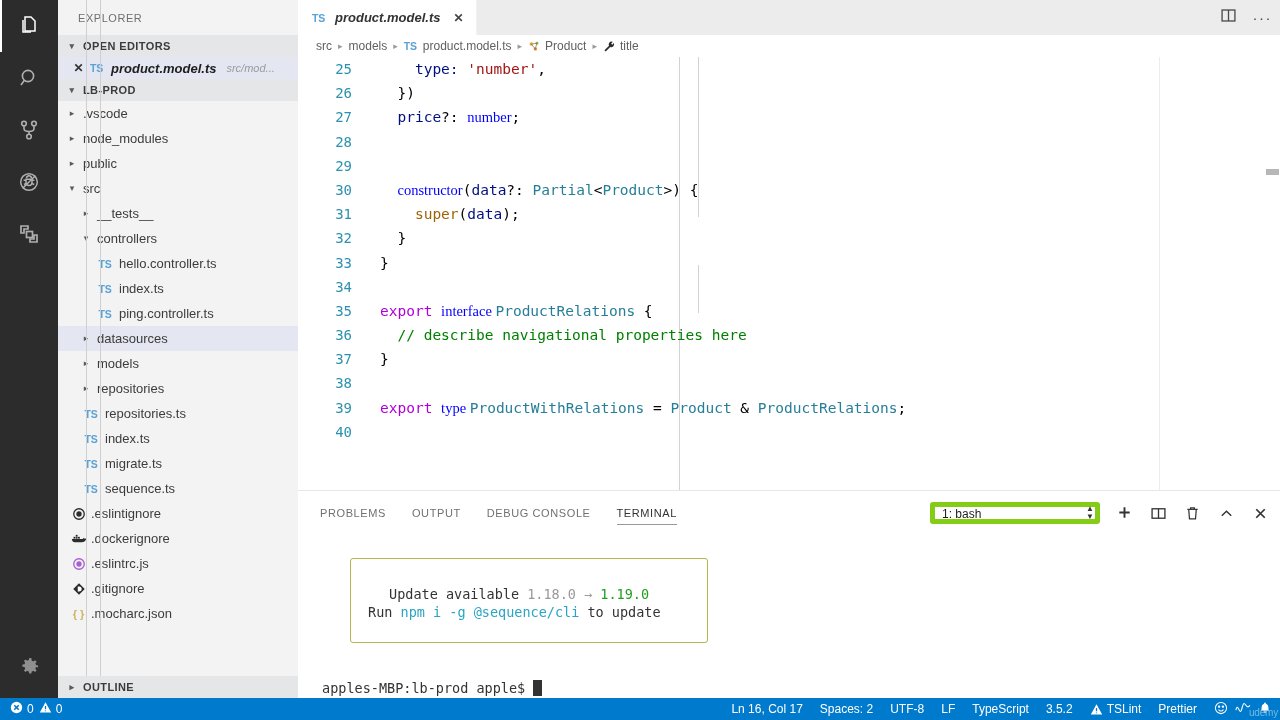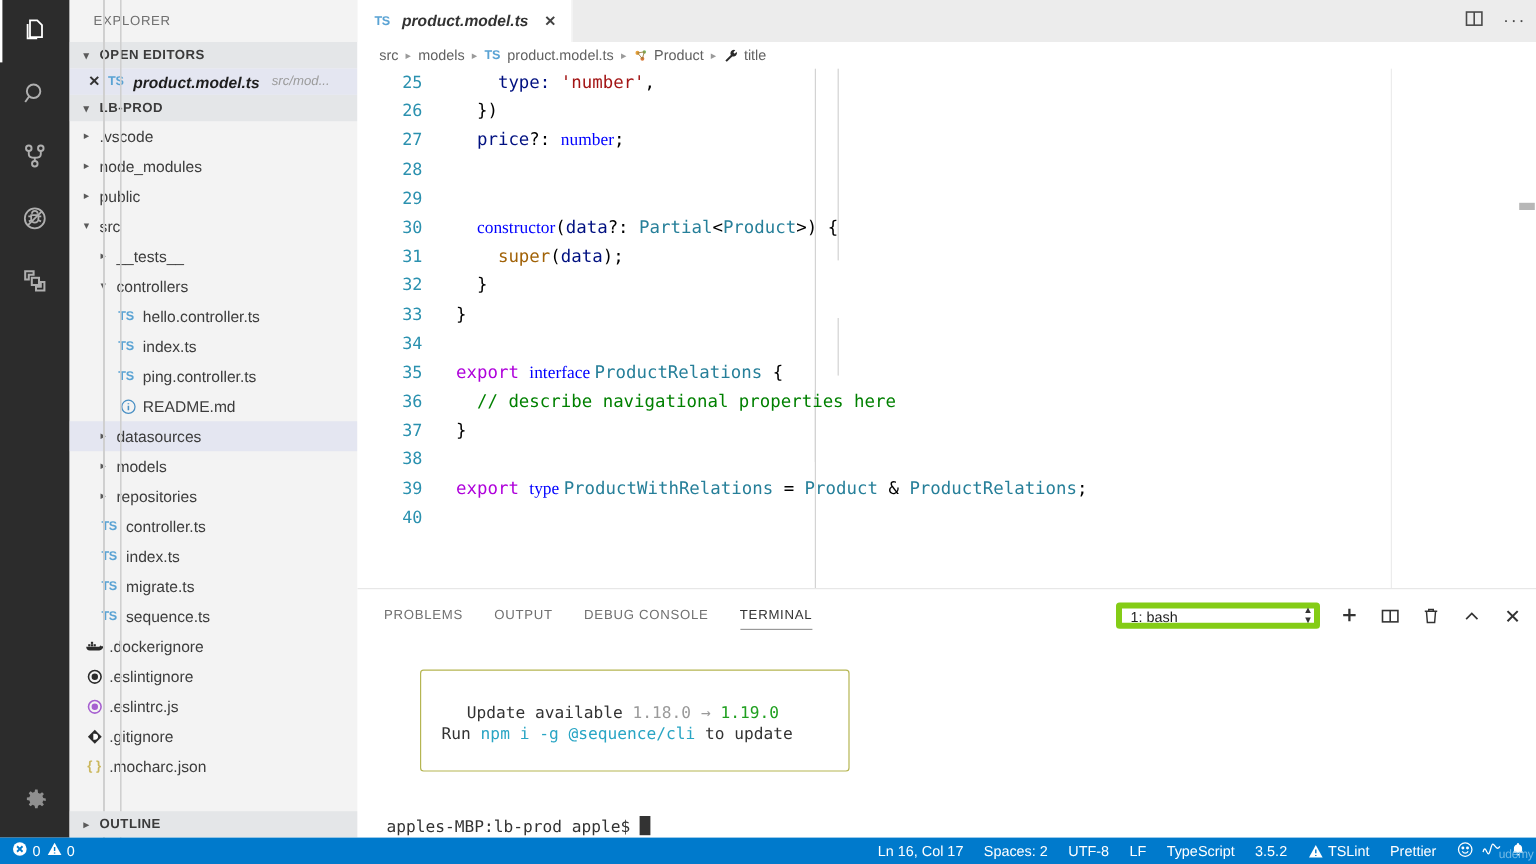--- a/index.html
+++ b/index.html
@@ -296,32 +296,20 @@
         </div>
         <div class="tree-row">
           <span class="indent-guide" style="left:28px"></span>
           <span class="indent-guide" style="left:42px"></span>
           <span style="width:40px;flex:0 0 auto"></span>
           <span class="ico">
             <span class="ts-badge">TS</span>
           </span>
           <span class="lbl">ping.controller.ts</span>
         </div>
-        <div class="tree-row">
-          <span class="indent-guide" style="left:28px"></span>
-          <span class="indent-guide" style="left:42px"></span>
-          <span style="width:40px;flex:0 0 auto"></span>
-          <span class="ico">
-            <svg width="14" height="14" viewBox="0 0 16 16" fill="none" stroke="#4a90c4" stroke-width="1.2">
-              <circle cx="8" cy="8" r="6.3"></circle>
-              <path d="M8 7v4.2M8 4.6v1" stroke-width="1.5"></path>
-            </svg>
-          </span>
-          <span class="lbl">README.md</span>
-        </div>
         <div class="tree-row hovered">
           <span class="indent-guide" style="left:28px"></span>
           <span style="width:22px;flex:0 0 auto"></span>
           <span class="twisty closed"></span>
           <span class="lbl" style="margin-left:5px">datasources</span>
         </div>
         <div class="tree-row">
           <span class="indent-guide" style="left:28px"></span>
           <span style="width:22px;flex:0 0 auto"></span>
           <span class="twisty closed"></span>
@@ -332,21 +320,21 @@
           <span style="width:22px;flex:0 0 auto"></span>
           <span class="twisty closed"></span>
           <span class="lbl" style="margin-left:5px">repositories</span>
         </div>
         <div class="tree-row">
           <span class="indent-guide" style="left:28px"></span>
           <span style="width:26px;flex:0 0 auto"></span>
           <span class="ico">
             <span class="ts-badge">TS</span>
           </span>
-          <span class="lbl">controller.ts</span>
+          <span class="lbl">repositories.ts</span>
         </div>
         <div class="tree-row">
           <span class="indent-guide" style="left:28px"></span>
           <span style="width:26px;flex:0 0 auto"></span>
           <span class="ico">
             <span class="ts-badge">TS</span>
           </span>
           <span class="lbl">index.ts</span>
         </div>
         <div class="tree-row">
@@ -357,43 +345,43 @@
           </span>
           <span class="lbl">migrate.ts</span>
         </div>
         <div class="tree-row">
           <span class="indent-guide" style="left:28px"></span>
           <span style="width:26px;flex:0 0 auto"></span>
           <span class="ico">
             <span class="ts-badge">TS</span>
           </span>
           <span class="lbl">sequence.ts</span>
+        </div>
+        <div class="tree-row">
+          <span style="width:12px;flex:0 0 auto"></span>
+          <span class="ico">
+            <svg width="14" height="14" viewBox="0 0 16 16" fill="none" stroke="#2b2b2b" stroke-width="1.5">
+              <circle cx="8" cy="8" r="6"></circle>
+              <circle cx="8" cy="8" r="2.3" fill="#2b2b2b"></circle>
+            </svg>
+          </span>
+          <span class="lbl">.eslintignore</span>
         </div>
         <div class="tree-row">
           <span style="width:12px;flex:0 0 auto"></span>
           <span class="ico">
             <svg width="15" height="13" viewBox="0 0 18 14" fill="#2b2b2b">
               <rect x="3" y="5" width="2.2" height="2.2"></rect>
               <rect x="5.7" y="5" width="2.2" height="2.2"></rect>
               <rect x="8.4" y="5" width="2.2" height="2.2"></rect>
               <rect x="5.7" y="2.6" width="2.2" height="2.1"></rect>
               <path d="M1 7.6h11.5c1.6 0 2.5-.7 3-1.6.7 1.6 2.2 1.2 2.8.8-.3 2.4-2 4.6-5.6 4.6H4.6C2.4 11.4 1 9.7 1 7.6z"></path>
             </svg>
           </span>
           <span class="lbl">.dockerignore</span>
-        </div>
-        <div class="tree-row">
-          <span style="width:12px;flex:0 0 auto"></span>
-          <span class="ico">
-            <svg width="14" height="14" viewBox="0 0 16 16" fill="none" stroke="#2b2b2b" stroke-width="1.5">
-              <circle cx="8" cy="8" r="6"></circle>
-              <circle cx="8" cy="8" r="2.3" fill="#2b2b2b"></circle>
-            </svg>
-          </span>
-          <span class="lbl">.eslintignore</span>
         </div>
         <div class="tree-row">
           <span style="width:12px;flex:0 0 auto"></span>
           <span class="ico">
             <svg width="14" height="14" viewBox="0 0 16 16" fill="none" stroke="#a65fd0" stroke-width="1.5">
               <circle cx="8" cy="8" r="6"></circle>
               <circle cx="8" cy="8" r="2.3" fill="#a65fd0"></circle>
             </svg>
           </span>
           <span class="lbl">.eslintrc.js</span>

